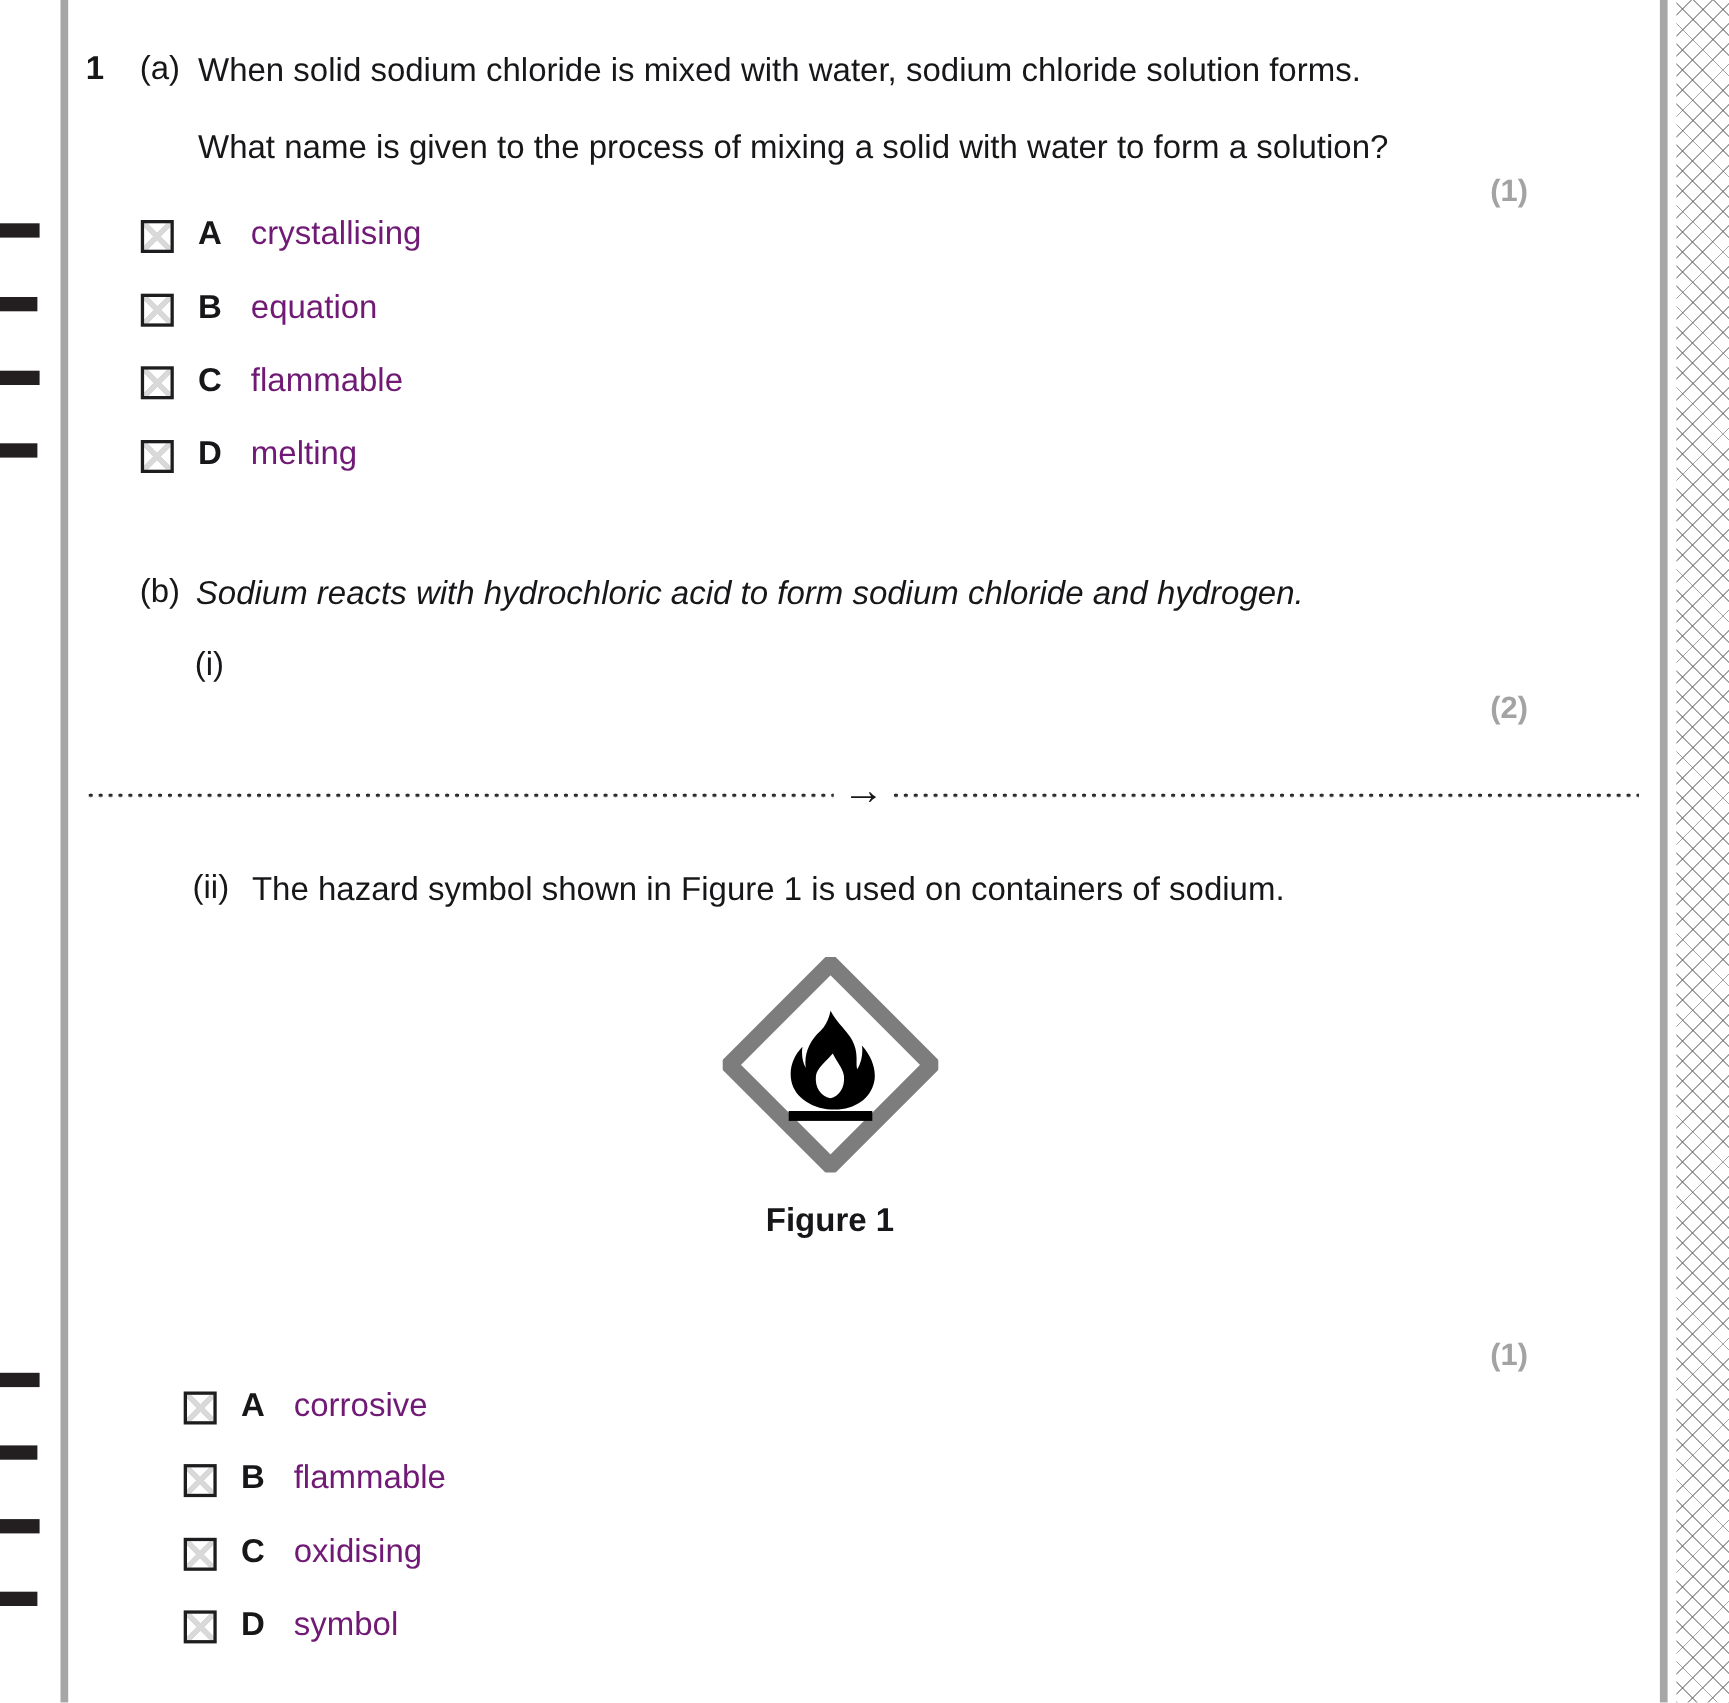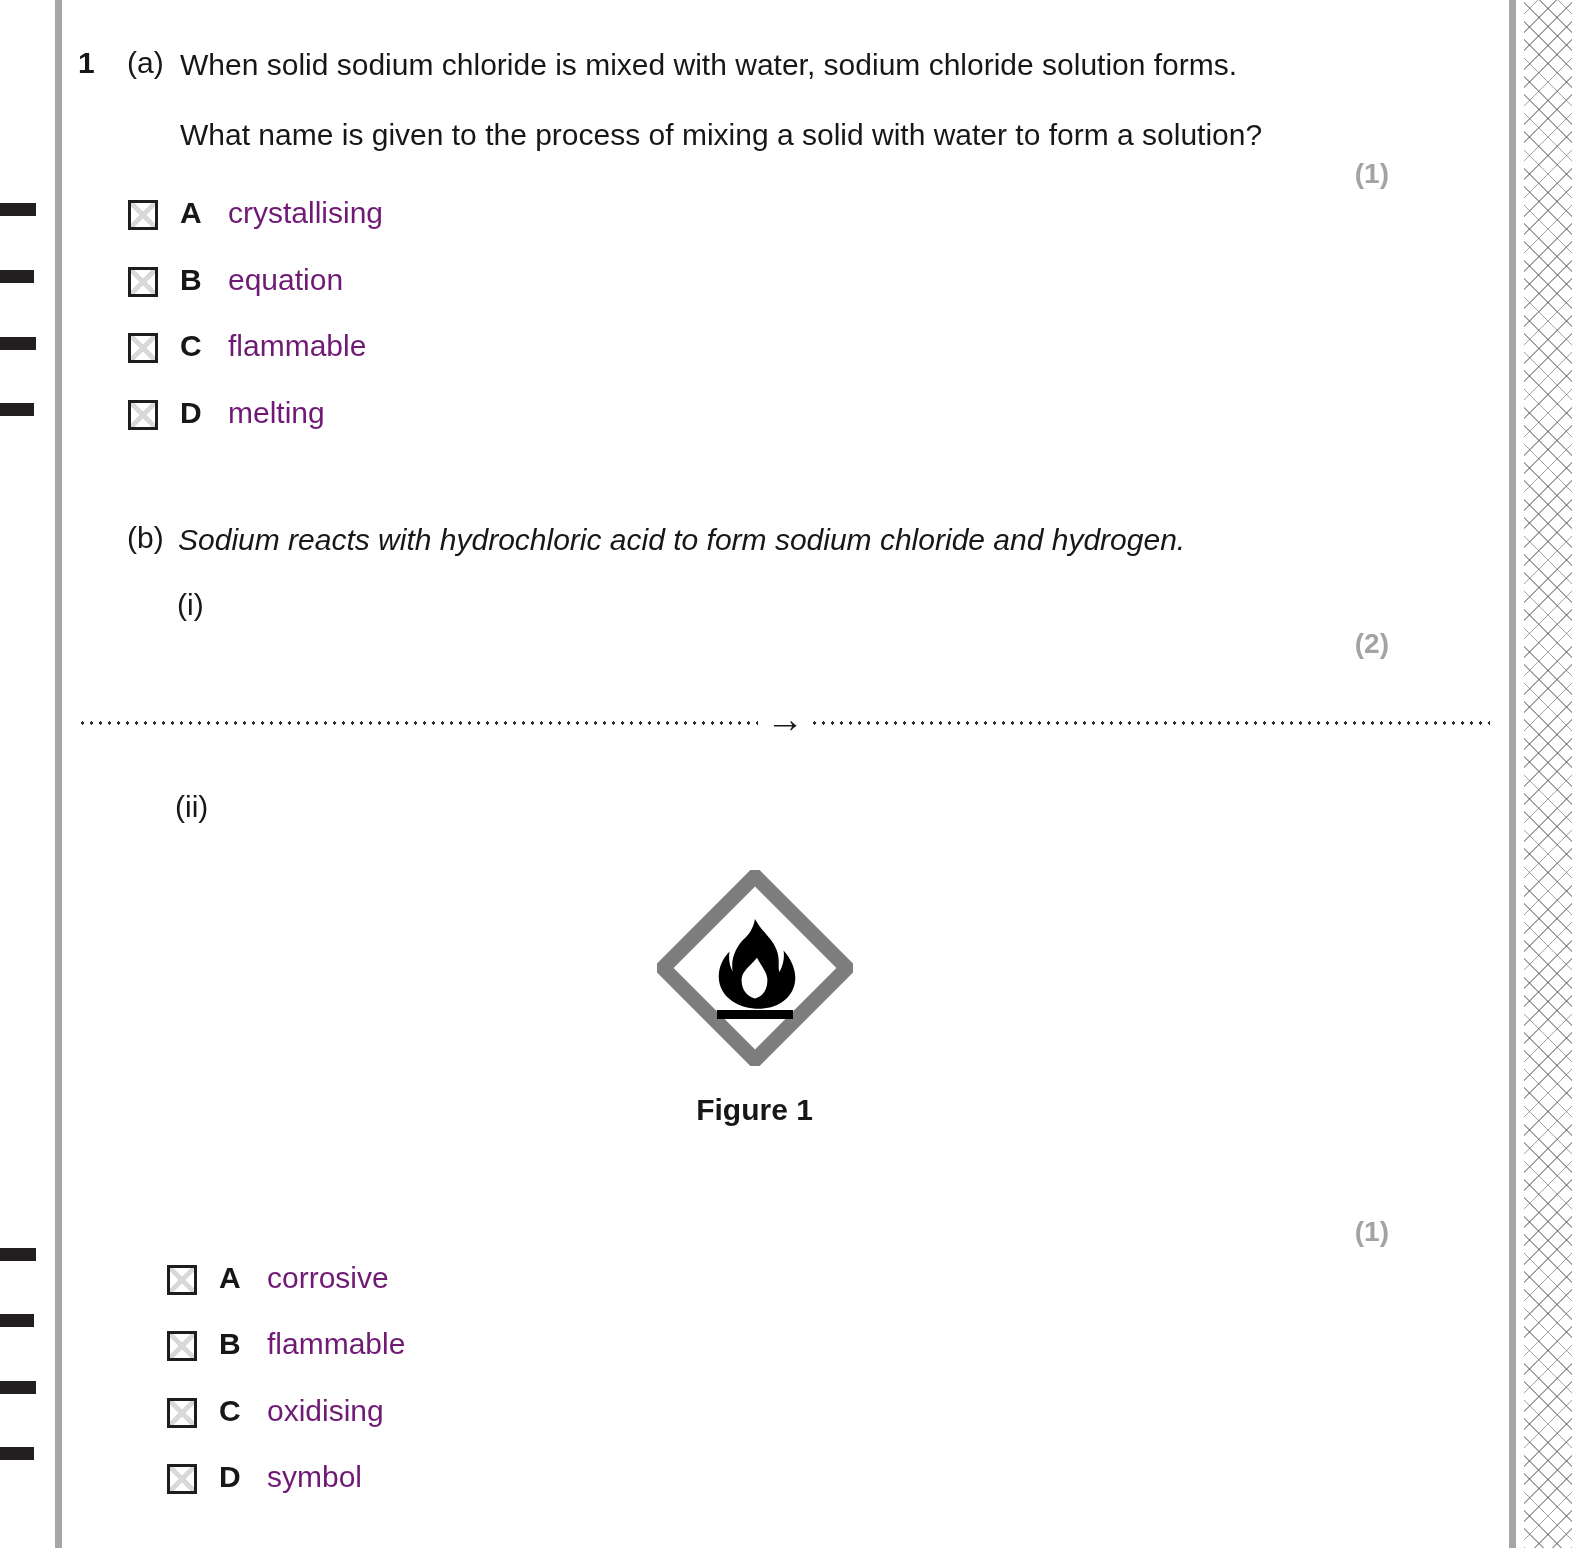--- a/index.html
+++ b/index.html
@@ -227,20 +227,21 @@
     <div class="q-text" style="left:178px; top:521px;font-style:italic;">Sodium reacts with hydrochloric acid to form sodium chloride and hydrogen.</div>
 
     <div class="part-label" style="left:177px; top:588px;">(i)</div>
     <div class="marks" style="top:628px;">(2)</div>
 
     <div class="ans-dots" style="left:78px; top:721px; width:680px;"></div>
     <div class="ans-arrow" style="left:766px; top:700px;">→</div>
     <div class="ans-dots" style="left:810px; top:721px; width:680px;"></div>
 
     <div class="part-label" style="left:175px; top:790px;">(ii)</div>
+    <div class="q-text" style="left:229px; top:790px;">The hazard symbol shown in Figure 1 is used on containers of sodium.</div>
 
     <div class="figure-wrap" style="top:870px;">
       <svg width="196" height="196" viewBox="0 0 196 196">
 
         <path d="M98 6 L190 98 L98 190 L6 98 Z" fill="none" stroke="#7d7d7d" stroke-width="15"></path>
 
         <g fill="#000000" transform="translate(98,104) scale(1.02)">
           <path d="M0,-54
                    C 7,-41 17,-35 21,-24
                    C 25,-14 22,-6 24,-2

